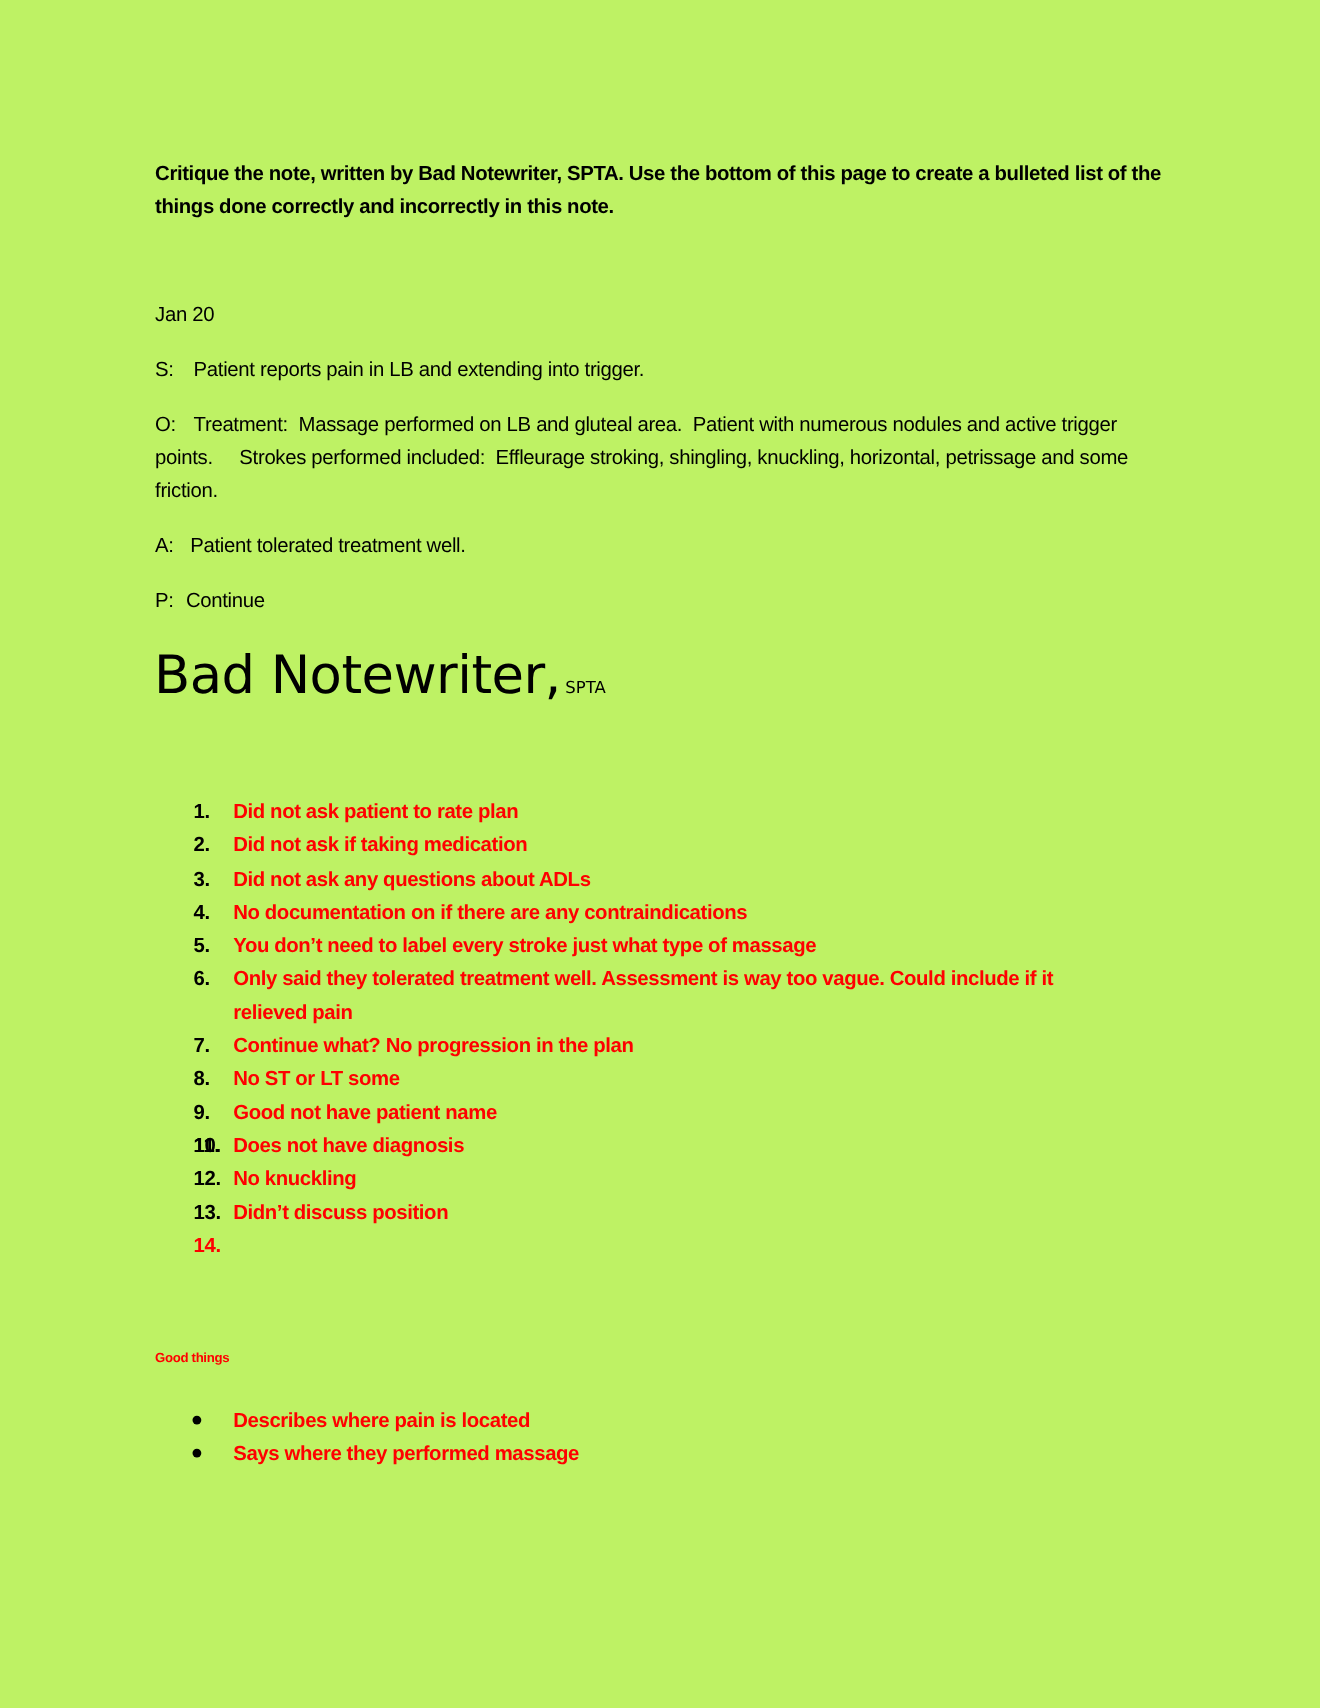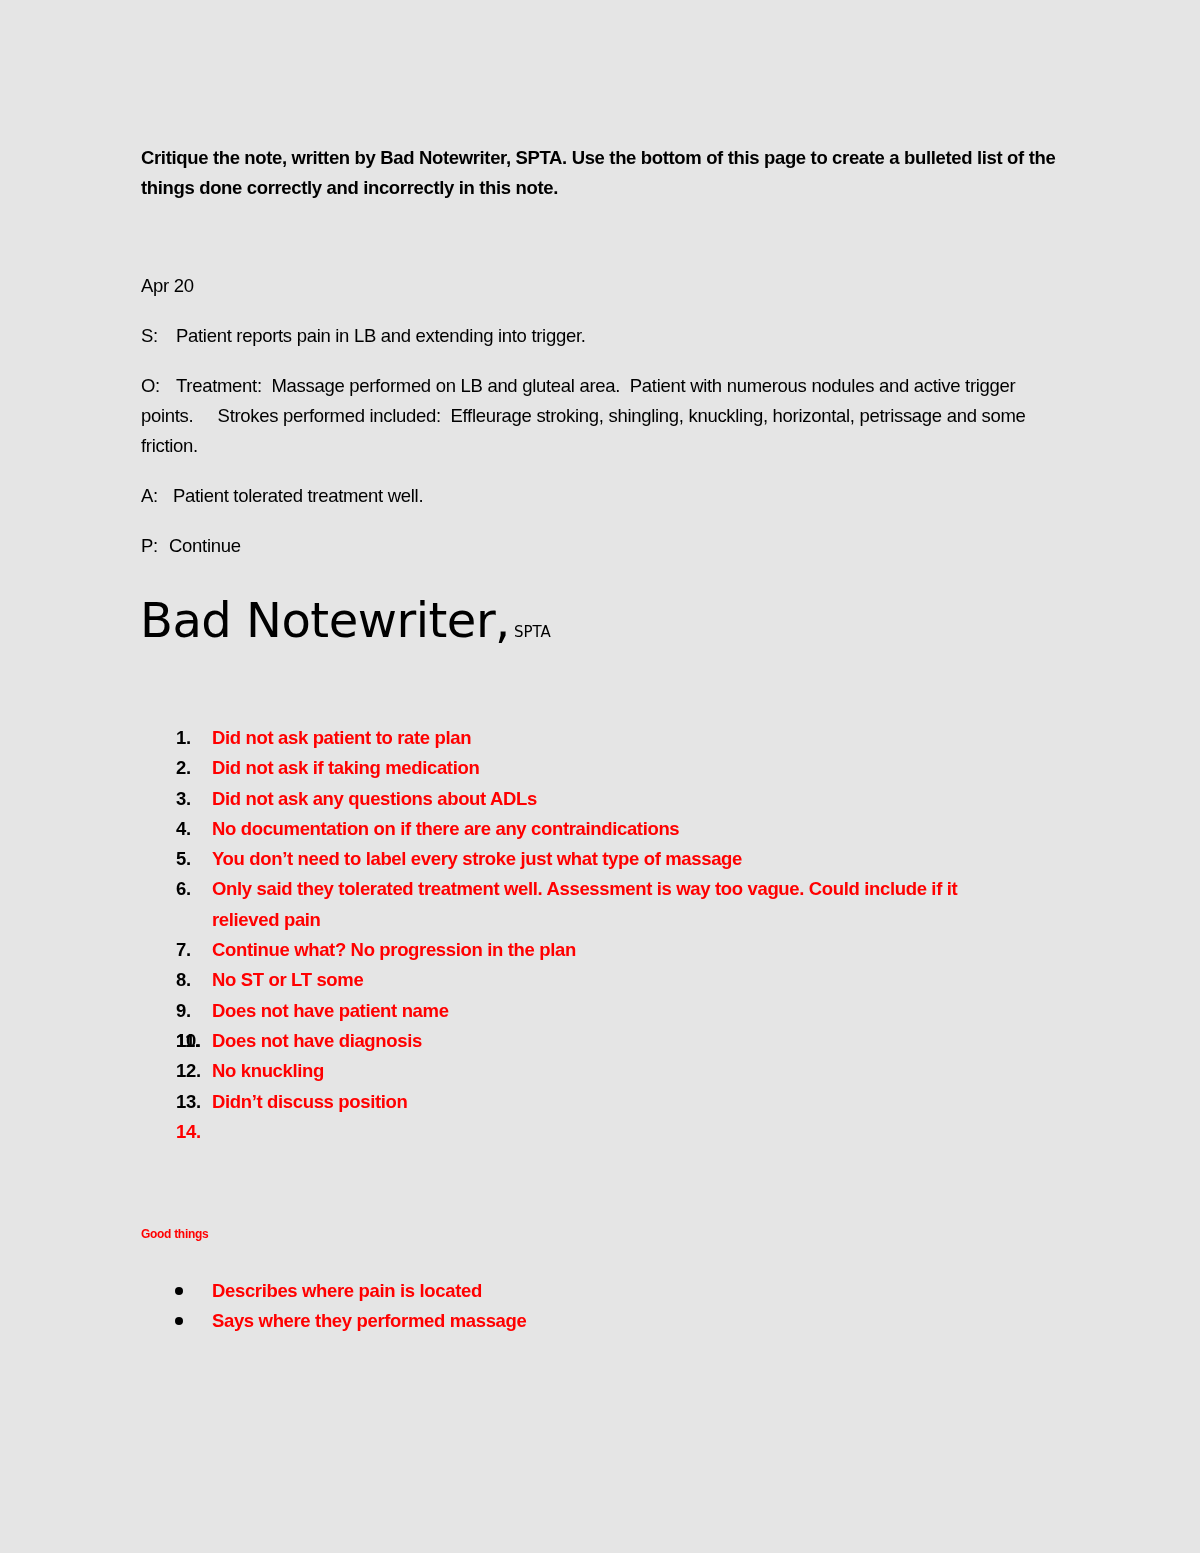--- a/index.html
+++ b/index.html
@@ -12,21 +12,21 @@
       height: 1553px;
       position: relative;
       overflow: hidden;
       font-family: "Liberation Sans", "DejaVu Sans", sans-serif;
       color: #000000;
     }
     .page {
       position: absolute;
       left: 0; top: 0;
       width: 1200px; height: 1553px;
-      background: #e5e5e5;
+      background: #bef264;
     }
     .abs {
       position: absolute;
       white-space: nowrap;
     }
     .instructions {
       left: 141px;
       top: 143px;
       width: 920px;
       font-size: 18.5px;
@@ -47,21 +47,21 @@
       white-space: normal;
     }
     .soap-label {
       display: inline-block;
     }
     .signature {
       left: 140px;
       top: 582px;
       font-family: "DejaVu Sans", sans-serif;
       font-size: 48px;
-      line-height: 76px;
+      line-height: 64px;
       letter-spacing: -0.5px;
     }
     .signature .cred {
       font-size: 15px;
       letter-spacing: 0;
       margin-left: 4px;
     }
     .critique-list, .good-list {
       position: absolute;
       left: 0;
@@ -112,21 +112,21 @@
       background: #000000;
     }
   </style>
 </head>
 <body>
 
 <div class="page">
 
   <div class="abs instructions">Critique the note, written by Bad Notewriter, SPTA.  Use the bottom of this page to create a bulleted list of the things done correctly and incorrectly in this note.</div>
 
-  <div class="abs note-line" style="left:141px; top:271px;">Apr 20</div>
+  <div class="abs note-line" style="left:141px; top:271px;">Jan 20</div>
 
   <div class="abs note-line" style="left:141px; top:321px;">
     <span class="soap-label" style="width:35px;">S:</span><span>Patient reports pain in LB and extending into trigger.</span>
   </div>
 
   <div class="abs note-line note-o">
     <span class="soap-label" style="width:35px;">O:</span><span style="white-space:pre-wrap;">Treatment:  Massage performed on LB and gluteal area.  Patient with numerous nodules and active trigger points.     Strokes performed included:  Effleurage stroking, shingling, knuckling, horizontal, petrissage and some friction.</span>
   </div>
 
   <div class="abs note-line" style="left:141px; top:481px;">
@@ -143,21 +143,21 @@
 
   <ol class="critique-list">
     <li class="critique-item"><span class="num">1.</span><span>Did not ask patient to rate plan</span></li>
     <li class="critique-item"><span class="num">2.</span><span>Did not ask if taking medication</span></li>
     <li class="critique-item"><span class="num">3.</span><span>Did not ask any questions about ADLs</span></li>
     <li class="critique-item"><span class="num">4.</span><span>No documentation on if there are any contraindications</span></li>
     <li class="critique-item"><span class="num">5.</span><span>You don’t need to label every stroke just what type of massage</span></li>
     <li class="critique-item"><span class="num">6.</span><span>Only said they tolerated treatment well. Assessment is way too vague. Could include if it relieved pain</span></li>
     <li class="critique-item"><span class="num">7.</span><span>Continue what? No progression in the plan</span></li>
     <li class="critique-item"><span class="num">8.</span><span>No ST or LT some</span></li>
-    <li class="critique-item"><span class="num">9.</span><span>Does not have patient name</span></li>
+    <li class="critique-item"><span class="num">9.</span><span>Good not have patient name</span></li>
     <li class="critique-item"><span class="num">10.</span></li>
     <li class="critique-item"><span class="num">11.</span><span>Does not have diagnosis</span></li>
     <li class="critique-item"><span class="num">12.</span><span>No knuckling</span></li>
     <li class="critique-item"><span class="num">13.</span><span>Didn’t discuss position</span></li>
     <li class="critique-item"><span class="num red-num">14.</span><span>&nbsp;</span></li>
   </ol>
 
   <div class="abs good-heading">Good things</div>
 
   <ul class="good-list">

